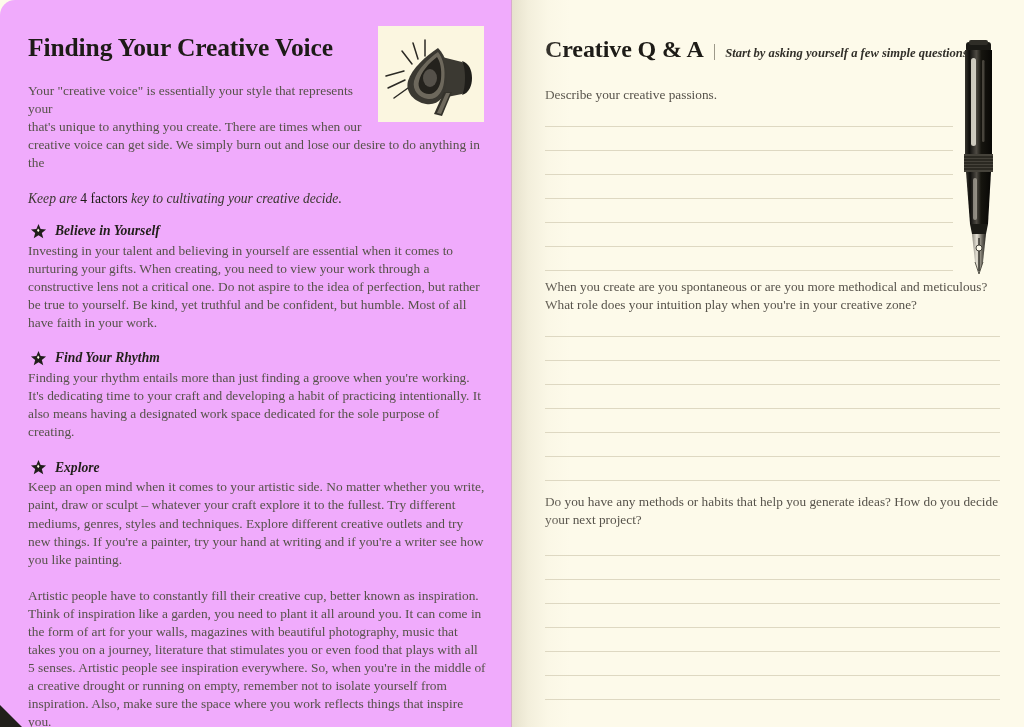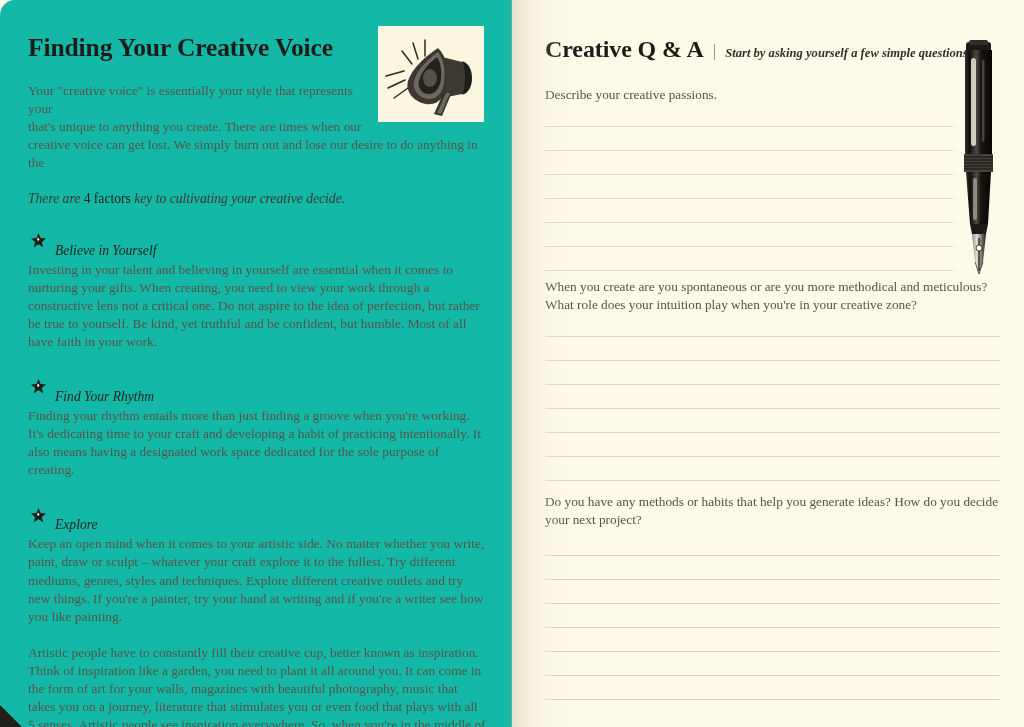--- a/index.html
+++ b/index.html
@@ -26,21 +26,21 @@
   
   .page {
     position: absolute;
     top: 0;
     height: 727px;
     box-sizing: border-box;
   }
   .page-left {
     left: 0;
     width: 616px;
-    background: #14b8a6;
+    background: #f0abfc;
     border-radius: 15px;
   }
   .page-right {
     left: 512px;
     width: 512px;
     background: #fdfaea;
   }
 
   
   .gutter-shadow {
@@ -121,23 +121,22 @@
   }
   .star-badge {
     width: 17px;
     height: 17px;
     flex: 0 0 17px;
     display: block;
   }
   .factor-title {
     font-size: 13.6px;
     font-style: italic;
-    font-weight: normal;
+    font-weight: bold;
     color: #211f1a;
-    margin-top: 20px;
   }
   .factor-body {
     font-size: 13.4px;
     line-height: 18.1px;
     color: #56524a;
     margin: 0;
     width: 459px;
   }
   .gap-sm { height: 12px; }
 
@@ -251,24 +250,24 @@
       </svg>
     </div>
 
     <div class="left-inner">
 
       <h1 class="chapter-title">Finding Your Creative Voice</h1>
 
       <p class="intro">
         <span class="narrow">Your "creative voice" is essentially your style that represents your</span>
         <span class="narrow">that's unique to anything you create. There are times when our</span>
-        <span class="wide">creative voice can get lost. We simply burn out and lose our desire to do anything in the</span>
+        <span class="wide">creative voice can get side. We simply burn out and lose our desire to do anything in the</span>
       </p>
 
-      <p class="factors-line"><span>There are </span><b>4 factors</b><span> key to cultivating your creative decide.</span></p>
+      <p class="factors-line"><span>Keep are </span><b>4 factors</b><span> key to cultivating your creative decide.</span></p>
 
       <div class="factor">
         <div class="factor-head">
           <svg class="star-badge" viewBox="0 0 20 20">
             <path d="M10 1.3 L12.5 7.2 L18.9 7.6 L13.9 11.7 L15.6 18 L10 14.4 L4.4 18 L6.1 11.7 L1.1 7.6 L7.5 7.2 Z" fill="#201e1a"></path>
             <path d="M9.4 6.6 L11.2 8.4 L9.9 10.6 L8.2 9.2 Z" fill="#fdf9e7"></path>
           </svg>
           <span class="factor-title">Believe in Yourself</span>
         </div>
         <p class="factor-body">Investing in your talent and believing in yourself are essential when it comes to nurturing your gifts. When creating, you need to view your work through a constructive lens not a critical one. Do not aspire to the idea of perfection, but rather be true to yourself. Be kind, yet truthful and be confident, but humble. Most of all have faith in your work.</p>

